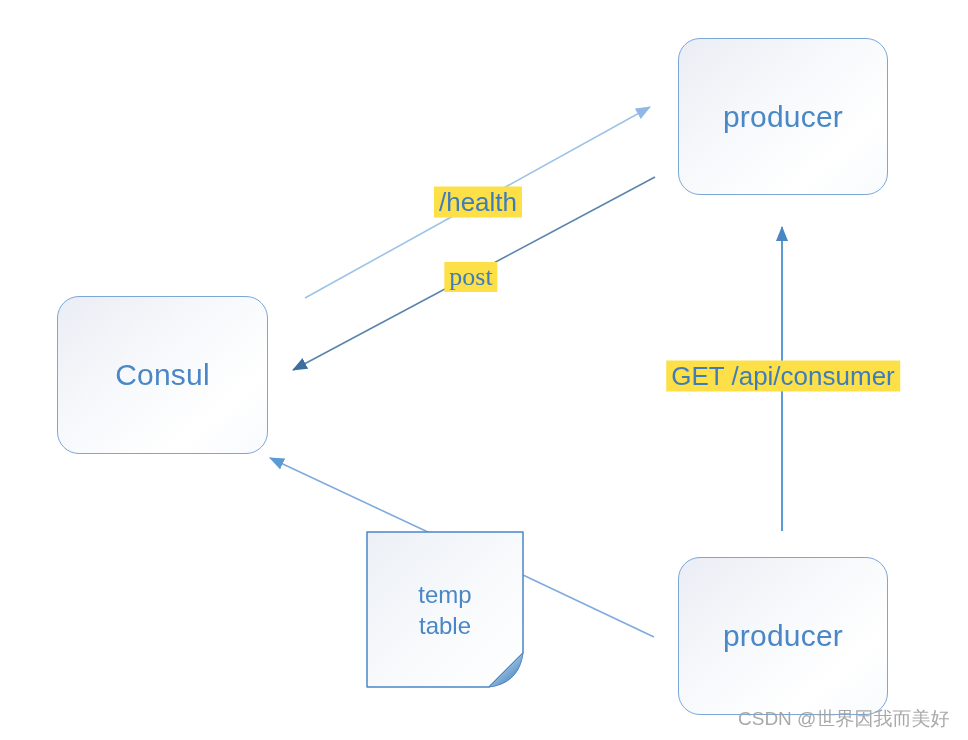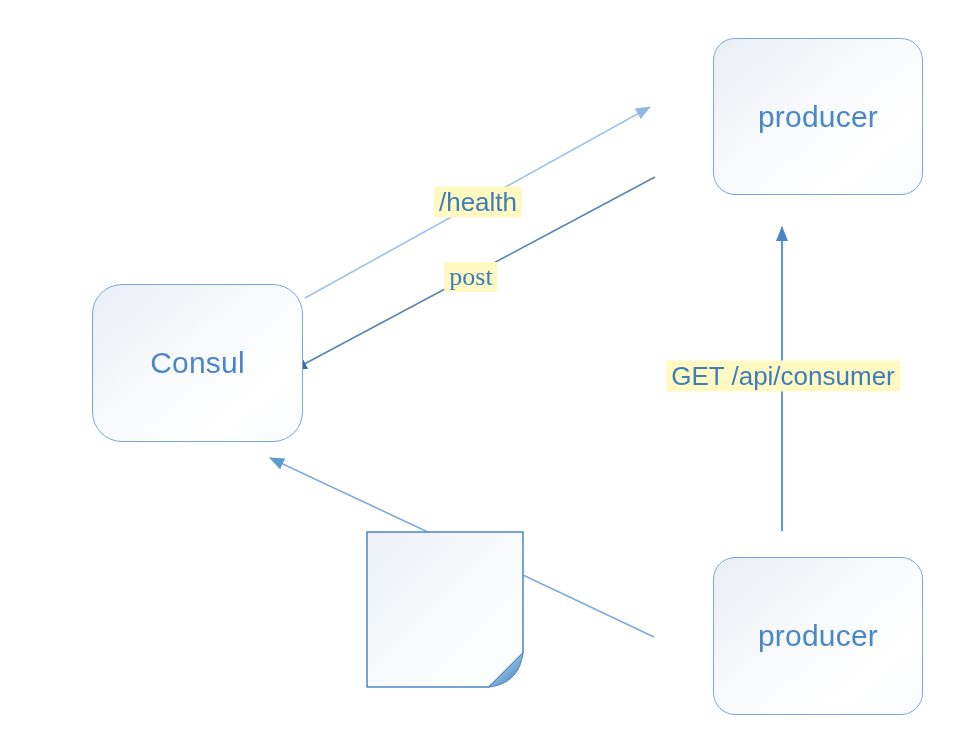--- a/index.html
+++ b/index.html
@@ -6,28 +6,28 @@
   #canvas {
     position:relative; width:968px; height:740px; background:#ffffff;
     font-family:"Liberation Sans", sans-serif; overflow:hidden;
   }
   #edge-layer { position:absolute; left:0; top:0; z-index:1; }
   .node {
     position:absolute; z-index:2;
     border:1.6px solid #7ba7d7; border-radius:22px;
     background:linear-gradient(140deg,#eaedf4 0%,#f6f8fb 40%,#ffffff 75%,#f8fafd 100%);
     display:flex; align-items:center; justify-content:center;
-    color:#4a87c7; font-size:30px; letter-spacing:0.2px;margin-left:35px;
+    color:#4a87c7; font-size:30px; letter-spacing:0.2px;
   }
   #node-producer { left:678px; top:38px;  width:208px; height:155px; }
-  #node-consul   { left:57px;  top:284px; width:209px; height:156px;border-radius:30px; }
+  #node-consul   { left:57px;  top:296px; width:209px; height:156px; }
   #node-consumer { left:678px; top:557px; width:208px; height:156px; }
   .edge-label {
     position:absolute; z-index:3; transform:translate(-50%,-50%);
-    background:#fef9c3; padding:0 5px;
+    background:#fde047; padding:0 5px;
     color:#3f7cba; font-size:26px; white-space:nowrap;
   }
   #edge-label-health { left:478px; top:202px; }
   #edge-label-post   { left:471px; top:277px;font-family:Liberation Serif, serif; }
   #edge-label-get    { left:783px; top:376px; }
   #note-label {
     position:absolute; z-index:3; left:367px; top:579px; width:156px;
     text-align:center; color:#4a87c7; font-size:24px; line-height:31px;
     white-space:pre-line;
   }
@@ -92,15 +92,18 @@
   <div class="node" id="node-consumer">
     <span>producer</span>
   </div>
 
   <div class="edge-label" id="edge-label-health">/health</div>
 
   <div class="edge-label" id="edge-label-post">post</div>
 
   <div class="edge-label" id="edge-label-get">GET /api/consumer</div>
 
+  <div id="note-label">temp
+table</div>
 
+  <div id="watermark">CSDN @世界因我而美好</div>
 
 </div>
 
 </body></html>

